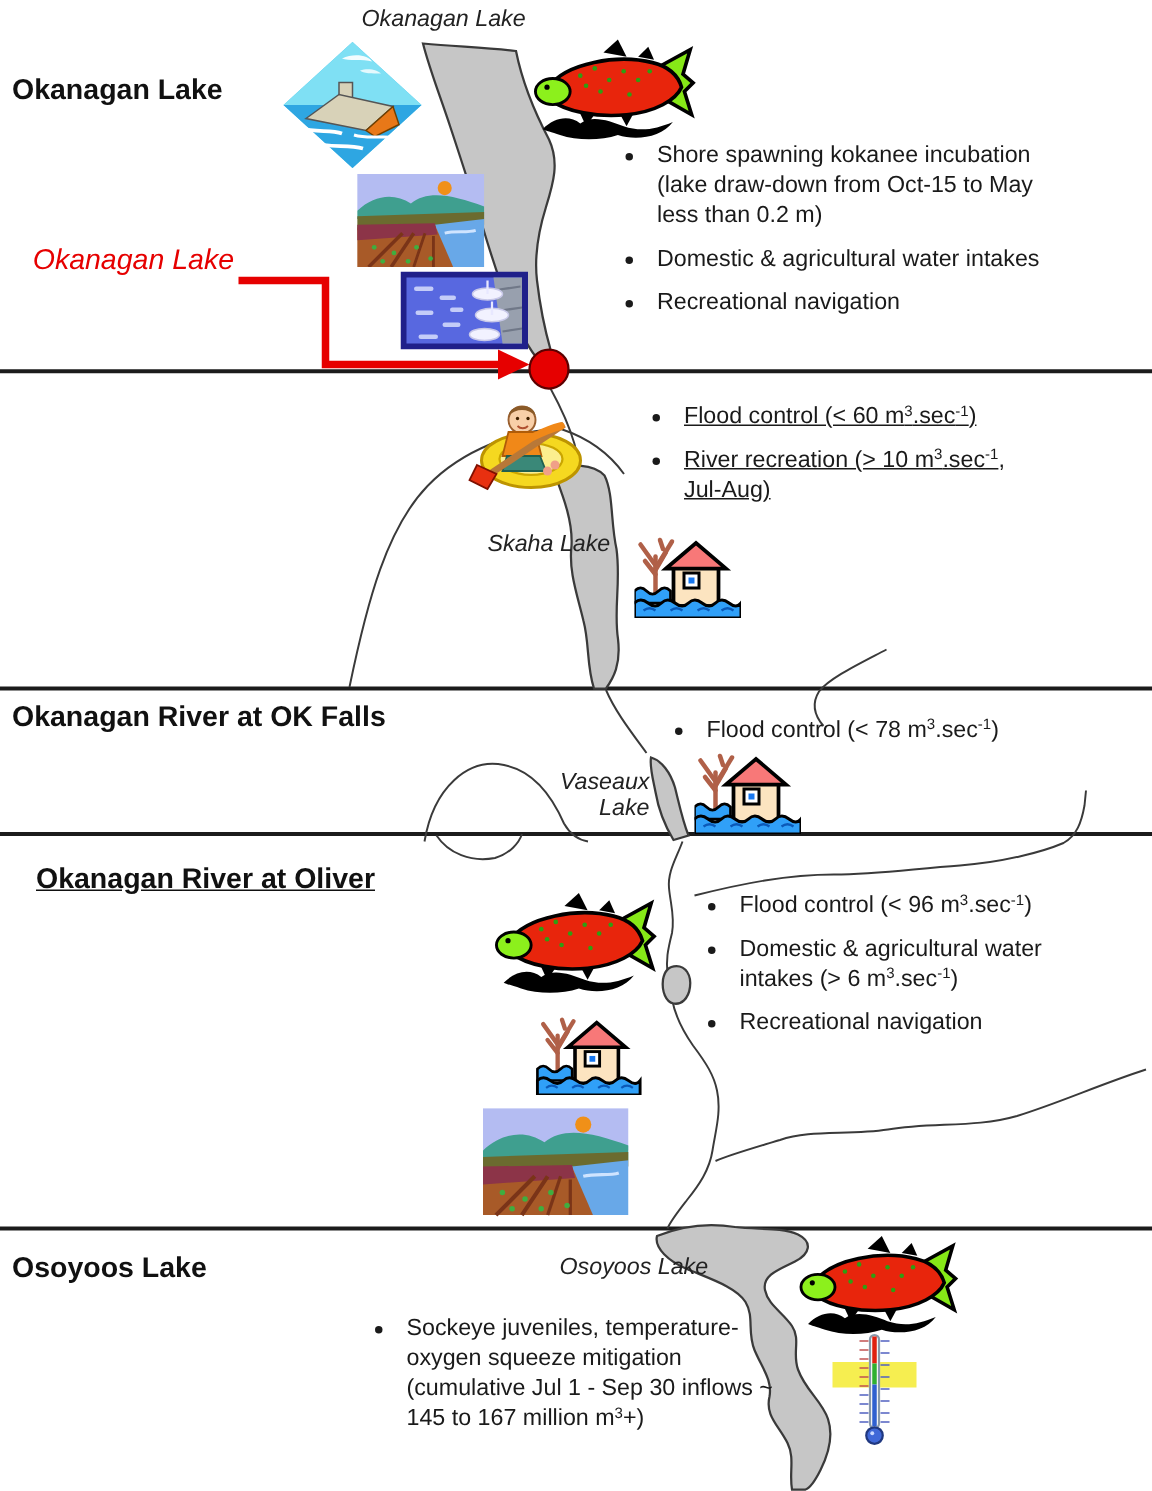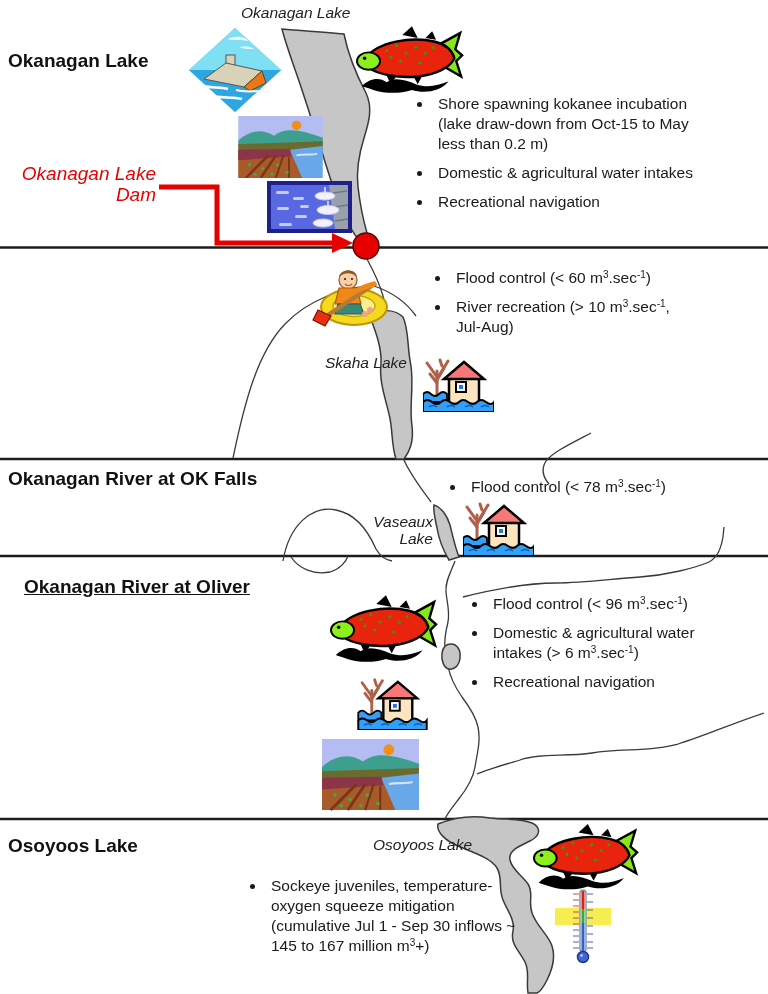--- a/index.html
+++ b/index.html
@@ -365,30 +365,29 @@
   <div class="map-label" style="left:241px; top:4px;">Okanagan Lake</div>
   <div class="map-label" style="left:325px; top:354px;">Skaha Lake</div>
   <div class="map-label vaseaux" style="left:358px; top:513px; width:75px;font-style:italic;">
     <div>Vaseaux</div>
     <div>Lake</div>
   </div>
   <div class="map-label" style="left:373px; top:836px;">Osoyoos Lake</div>
 
   <div class="dam-label">
     <div>Okanagan Lake</div>
-    <div>Dam</div>
   </div>
 
   <ul class="bullets" style="left:412px; top:94px; width:290px;">
     <li style="width:264px">Shore spawning kokanee incubation (lake draw-down from Oct-15 to May less than 0.2 m)</li>
     <li style="width:290px">Domestic &amp; agricultural water intakes</li>
     <li style="width:290px">Recreational navigation</li>
   </ul>
 
-  <ul class="bullets" style="left:430px; top:268px; width:270px;">
+  <ul class="bullets" style="left:430px; top:268px; width:270px;text-decoration:underline;">
     <li style="width:270px">Flood control (&lt; 60 m<sup>3</sup>.sec<sup>-1</sup>)</li>
     <li style="width:240px">River recreation (&gt; 10 m<sup>3</sup>.sec<sup>-1</sup>, Jul-Aug)</li>
   </ul>
 
   <ul class="bullets" style="left:445px; top:477px; width:300px;">
     <li>Flood control (&lt; 78 m<sup>3</sup>.sec<sup>-1</sup>)</li>
   </ul>
 
   <ul class="bullets" style="left:467px; top:594px; width:290px;">
     <li style="width:270px">Flood control (&lt; 96 m<sup>3</sup>.sec<sup>-1</sup>)</li>

